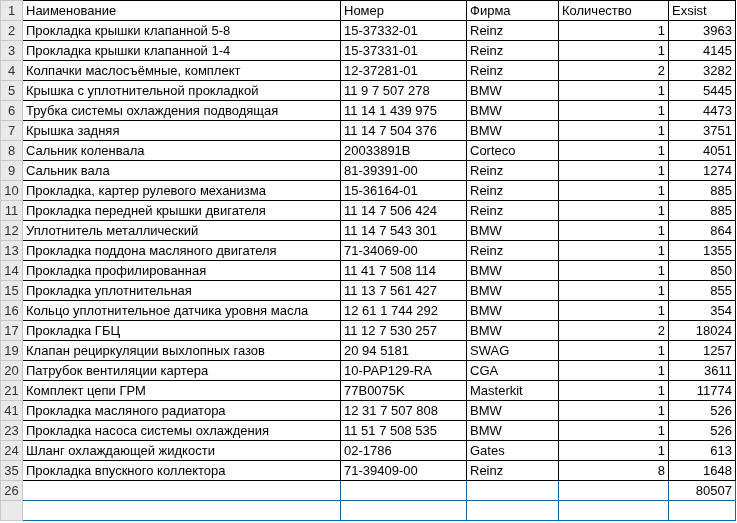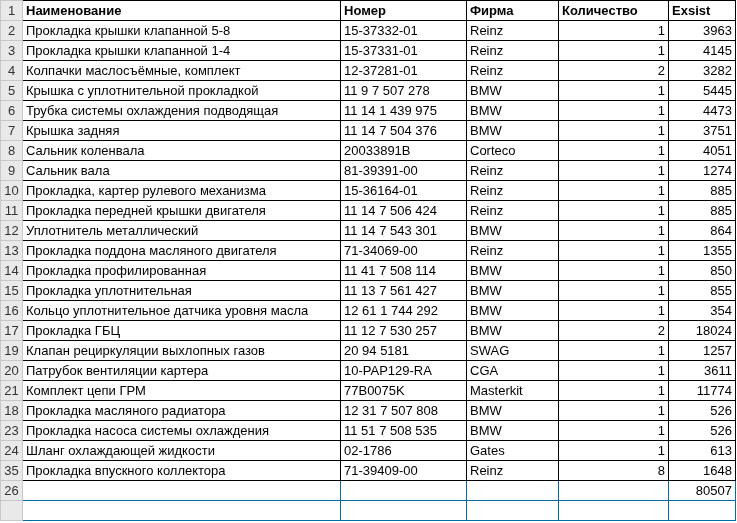--- a/index.html
+++ b/index.html
@@ -3,21 +3,21 @@
 <meta charset="utf-8">
 <style>
   html,body{margin:0;padding:0;background:#fff;}
   body{width:737px;height:523px;overflow:hidden;font-family:"Liberation Sans",sans-serif;font-size:13px;color:#000;}
   .sheet{position:relative;width:737px;height:523px;}
   table{border-collapse:collapse;table-layout:fixed;position:absolute;left:0;top:0;}
   td{height:19px;padding:0 3px;white-space:nowrap;overflow:hidden;border:1px solid #d4d4d4;line-height:19px;}
   td.rh{background:#e9e9e9;color:#333;text-align:center;border-color:#c8c8c8;padding:0;}
   td.c{border:1px solid #000;}
   td.num{text-align:right;}
-  tr.hdr td.c{font-weight:bold;margin-top:33px;}
+  tr.hdr td.c{font-weight:normal;margin-top:33px;}
   td.blank{border:1px solid #0369a1;}
 </style>
 </head>
 <body>
 
 <div class="sheet">
 <table>
   <colgroup>
     <col style="width:22px">
         <col style="width:318px">
@@ -181,21 +181,21 @@
         </tr>
         <tr>
           <td class="rh">21</td>
           <td class="c">Комплект цепи ГРМ</td>
           <td class="c">77B0075K</td>
           <td class="c">Masterkit</td>
           <td class="c num">1</td>
           <td class="c num">11774</td>
         </tr>
         <tr>
-          <td class="rh">18</td>
+          <td class="rh">41</td>
           <td class="c">Прокладка масляного радиатора</td>
           <td class="c">12 31 7 507 808</td>
           <td class="c">BMW</td>
           <td class="c num">1</td>
           <td class="c num">526</td>
         </tr>
         <tr>
           <td class="rh">23</td>
           <td class="c">Прокладка насоса системы охлаждения</td>
           <td class="c">11 51 7 508 535</td>

